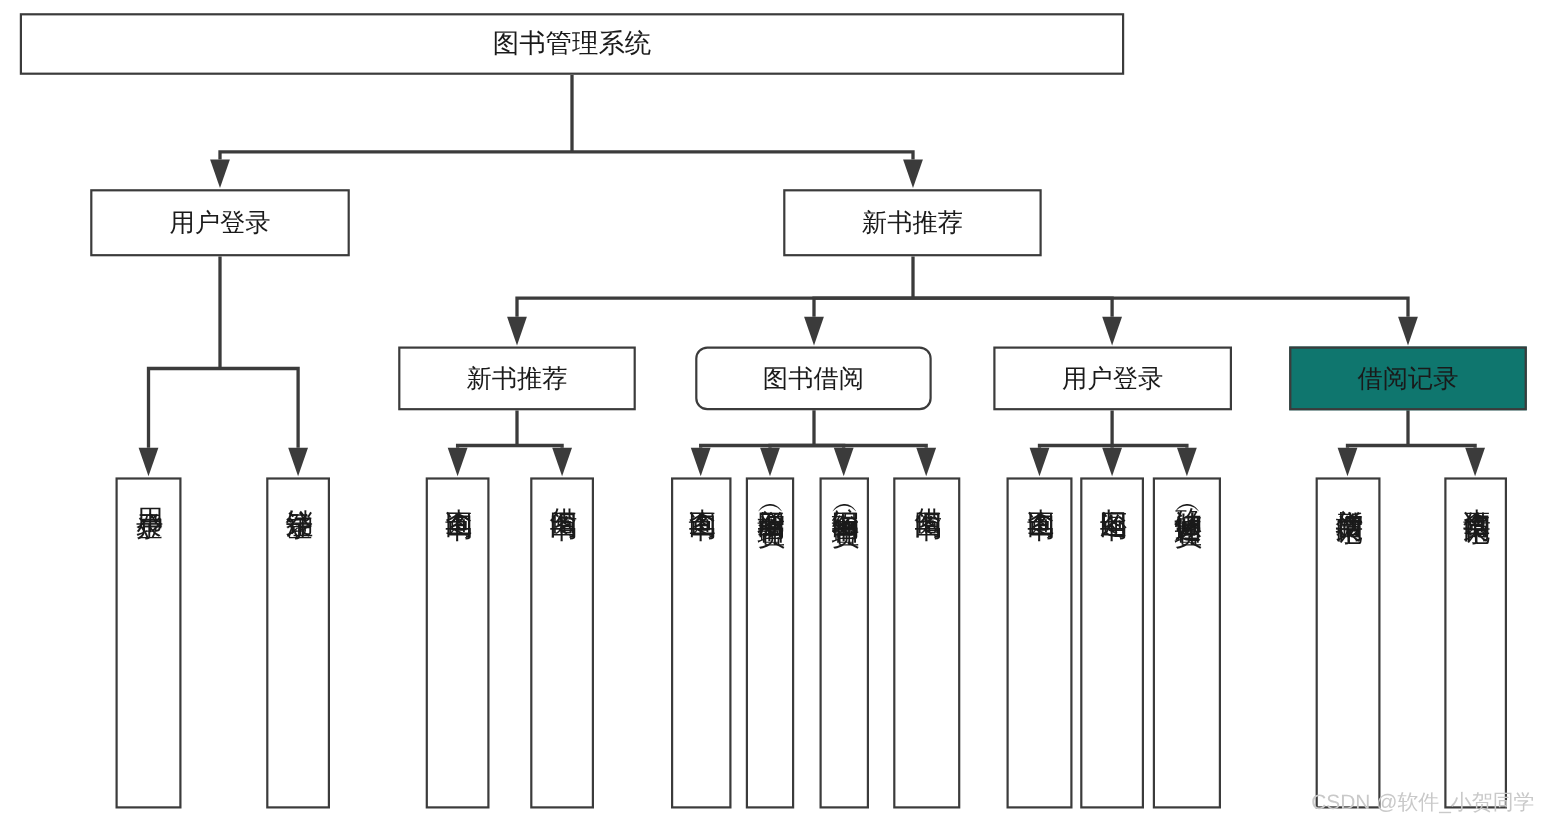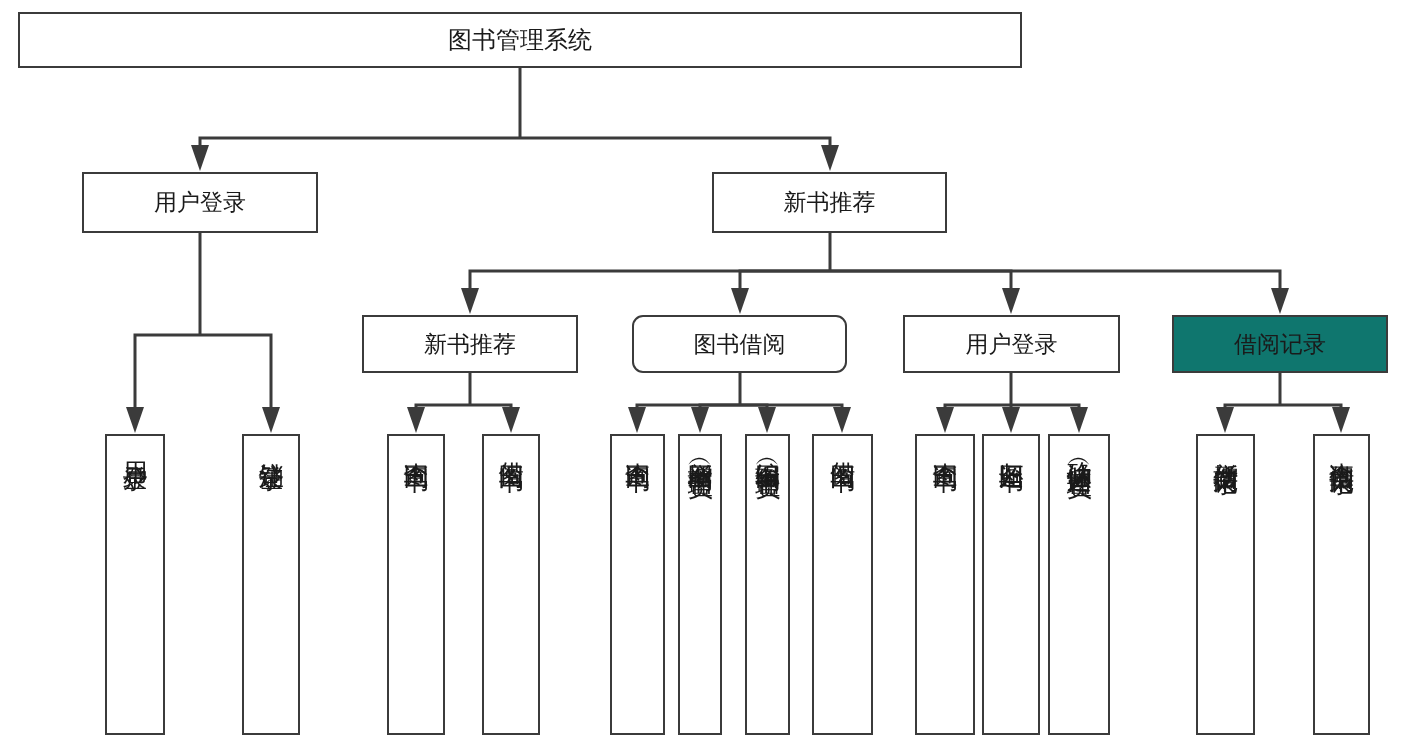--- a/index.html
+++ b/index.html
@@ -211,13 +211,14 @@
       <div class="node vert" style="left: 1048px; top: 434px; width: 62px; height: 301px; border-color: rgb(59, 59, 59); background: rgb(255, 255, 255); color: rgb(26, 26, 26);">
         <span class="label">确认归还（管理员）</span>
       </div>
       <div class="node vert" style="left: 1196px; top: 434px; width: 59px; height: 301px; border-color: rgb(59, 59, 59); background: rgb(255, 255, 255); color: rgb(26, 26, 26);">
         <span class="label">新增借阅记录</span>
       </div>
       <div class="node vert" style="left: 1313px; top: 434px; width: 57px; height: 301px; border-color: rgb(59, 59, 59); background: rgb(255, 255, 255); color: rgb(26, 26, 26);">
         <span class="label">查询借阅记录</span>
       </div>
     </div>
+  <div class="watermark" style="left: 1192px; top: 716px; color: rgb(201, 201, 201);">CSDN @软件_小贺同学</div>
 </div>
 
 </body></html>

